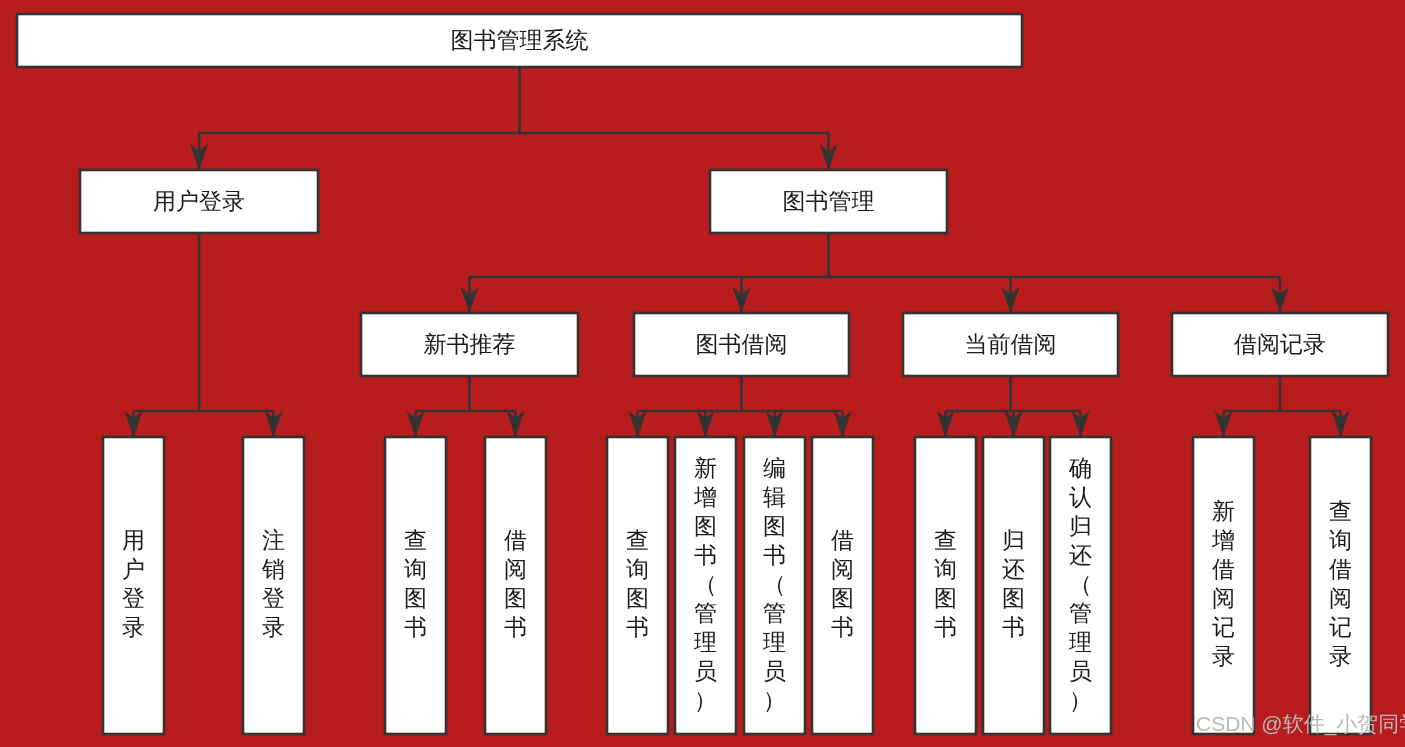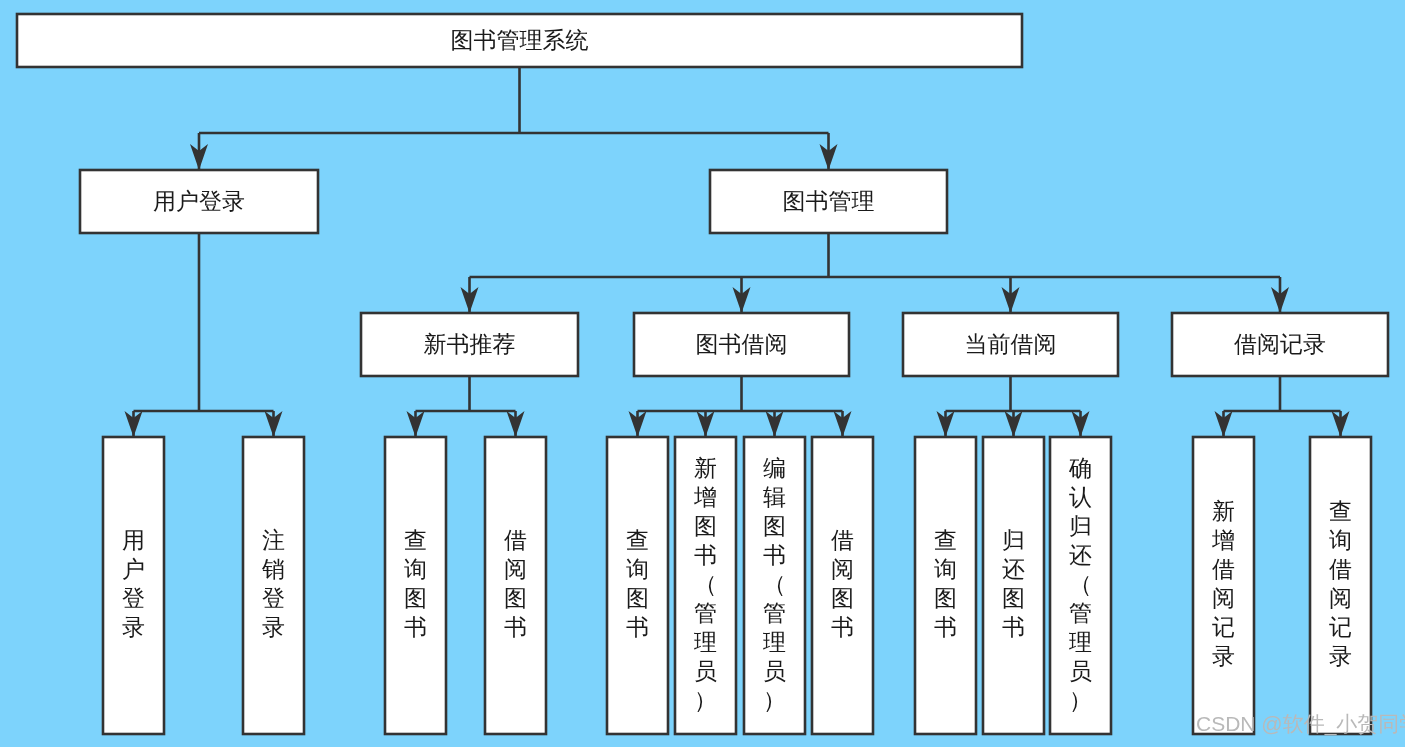--- a/index.html
+++ b/index.html
@@ -10,21 +10,21 @@
   body {
     width: 1405px;
     height: 747px;
     font-family: "Liberation Sans", "DejaVu Sans", sans-serif;
     overflow: hidden;
   }
   #diagram-root {
     position: relative;
     width: 1405px;
     height: 747px;
-    background: #7dd3fc;
+    background: #b91c1c;
   }
   svg.diagram-canvas {
     position: absolute;
     top: 0;
     left: 0;
     width: 1405px;
     height: 747px;
     display: block;
   }
   .node-box {

